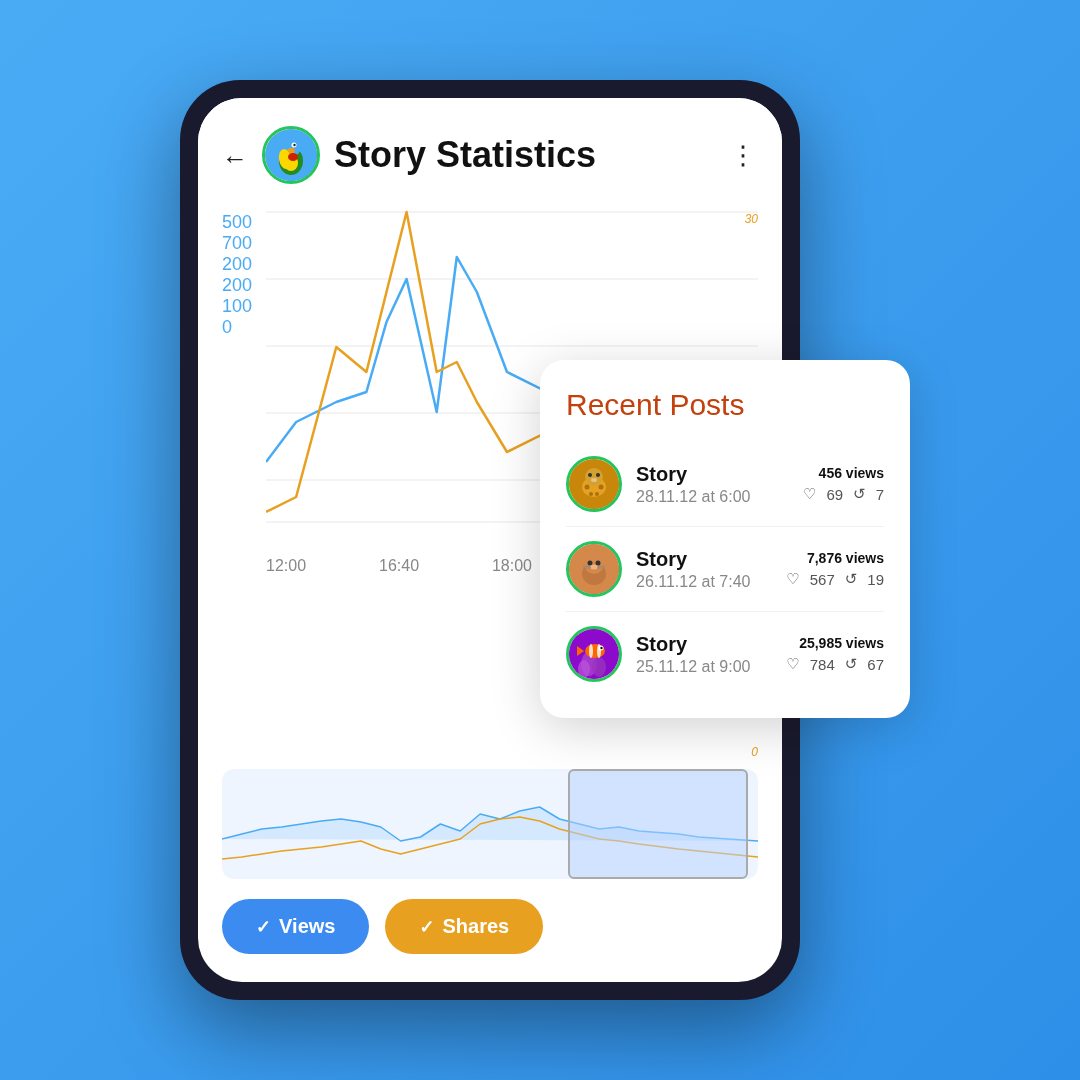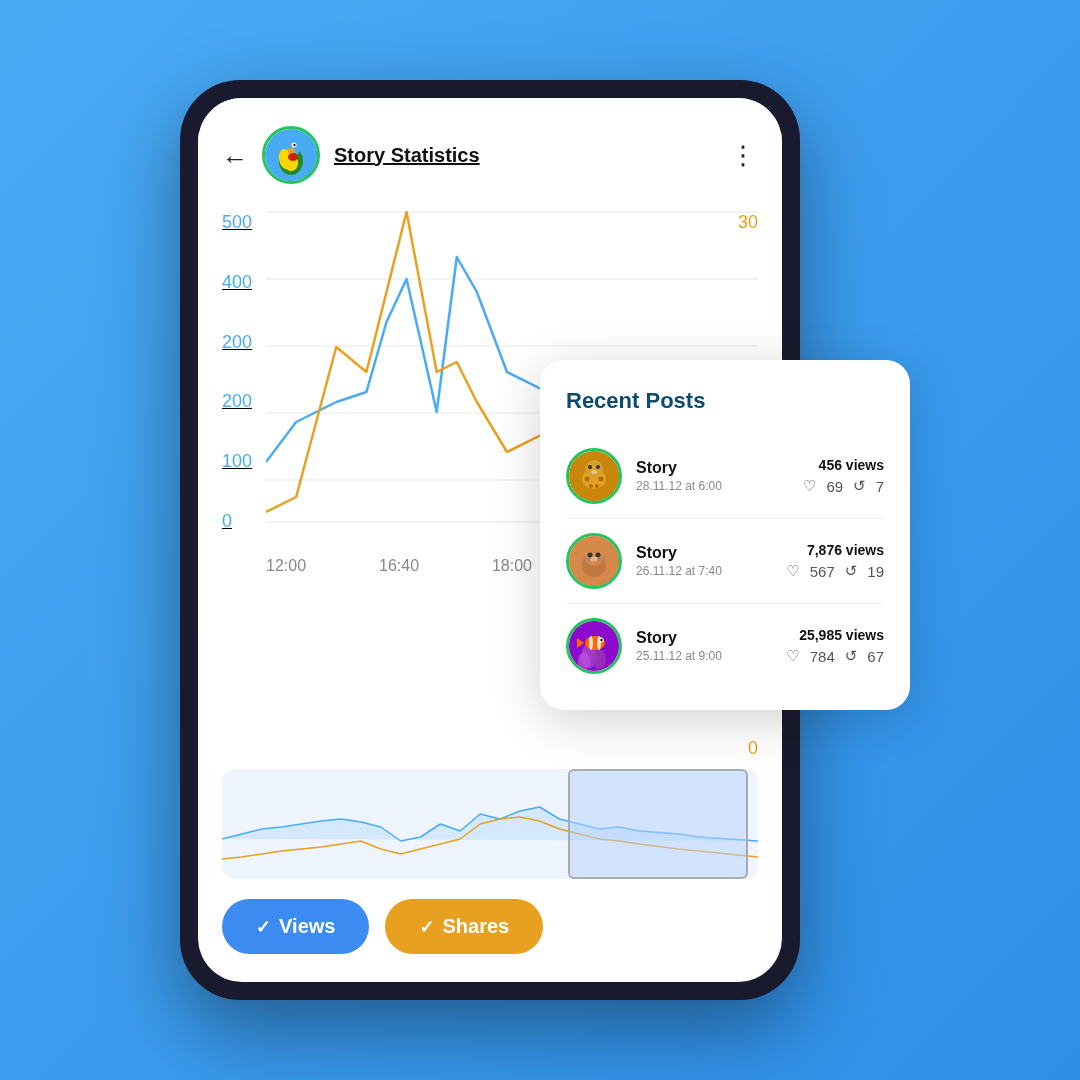--- a/index.html
+++ b/index.html
@@ -74,25 +74,24 @@
       display: flex;
       align-items: center;
       justify-content: center;
     }
     
     .parrot-svg {
       width: 52px;
       height: 52px;
     }
     .page-title {
-      font-size: 20px;
+      font-size: 36px;
       font-weight: 700;
       color: #111;
       flex: 1;
-      text-decoration: underline;
     }
     .more-icon {
       font-size: 26px;
       color: #222;
       cursor: pointer;
       letter-spacing: 2px;
     }
 
     
     .chart-area {
@@ -102,33 +101,33 @@
       overflow: hidden;
     }
 
     .y-axis-labels {
       position: absolute;
       left: 24px;
       top: 0;
       height: 340px;
       display: flex;
       flex-direction: column;
-      justify-content: space-between;
+      justify-content: flex-start;
       padding: 10px 0;
-      text-decoration: underline;
     }
     .y-label {
       font-size: 18px;
       color: #4AABF5;
     }
     .y-label-right {
       position: absolute;
       right: 24px;
-      font-size: 18px;
+      font-size: 12px;
       color: #E8A020;
+      font-style: italic;
     }
     .y-label-right.top { top: 10px; }
     .y-label-right.bottom { bottom: 10px; }
 
     .chart-svg-container {
       position: absolute;
       left: 68px;
       top: 0;
       right: 24px;
       height: 360px;
@@ -207,23 +206,23 @@
       top: 280px;
       width: 370px;
       background: #fff;
       border-radius: 24px;
       box-shadow: 0 10px 50px rgba(0,0,0,0.18);
       padding: 28px 26px 22px;
       z-index: 10;
     }
 
     .recent-posts-title {
-      font-size: 22px;
-      font-weight: 700;
-      color: #0c4a6e;
+      font-size: 30px;
+      font-weight: 400;
+      color: #c2410c;
       margin-bottom: 20px;
     }
 
     .post-item {
       display: flex;
       align-items: center;
       padding: 14px 0;
       border-bottom: 1px solid #f0f0f0;
       gap: 14px;
     }
@@ -256,26 +255,26 @@
     .animal-clownfish {
       background: linear-gradient(135deg, #8B0ACC 0%, #CC44AA 50%, #FF4499 100%);
       width: 100%;
       height: 100%;
     }
 
     .post-info {
       flex: 1;
     }
     .post-title {
-      font-size: 16px;
+      font-size: 20px;
       font-weight: 700;
       color: #111;
     }
     .post-date {
-      font-size: 12px;
+      font-size: 16px;
       color: #888;
       margin-top: 2px;
     }
 
     .post-stats {
       text-align: right;
     }
     .post-views {
       font-size: 14px;
       font-weight: 600;
@@ -334,21 +333,21 @@
           </div>
         </div>
         <span class="page-title">Story Statistics</span>
         <span class="more-icon">⋮</span>
       </div>
 
       <div class="chart-area">
 
         <div class="y-axis-labels">
           <span class="y-label">500</span>
-          <span class="y-label">400</span>
+          <span class="y-label">700</span>
           <span class="y-label">200</span>
           <span class="y-label">200</span>
           <span class="y-label">100</span>
           <span class="y-label">0</span>
         </div>
 
         <span class="y-label-right top">30</span>
         <span class="y-label-right bottom">0</span>
 
         <div class="chart-svg-container">

